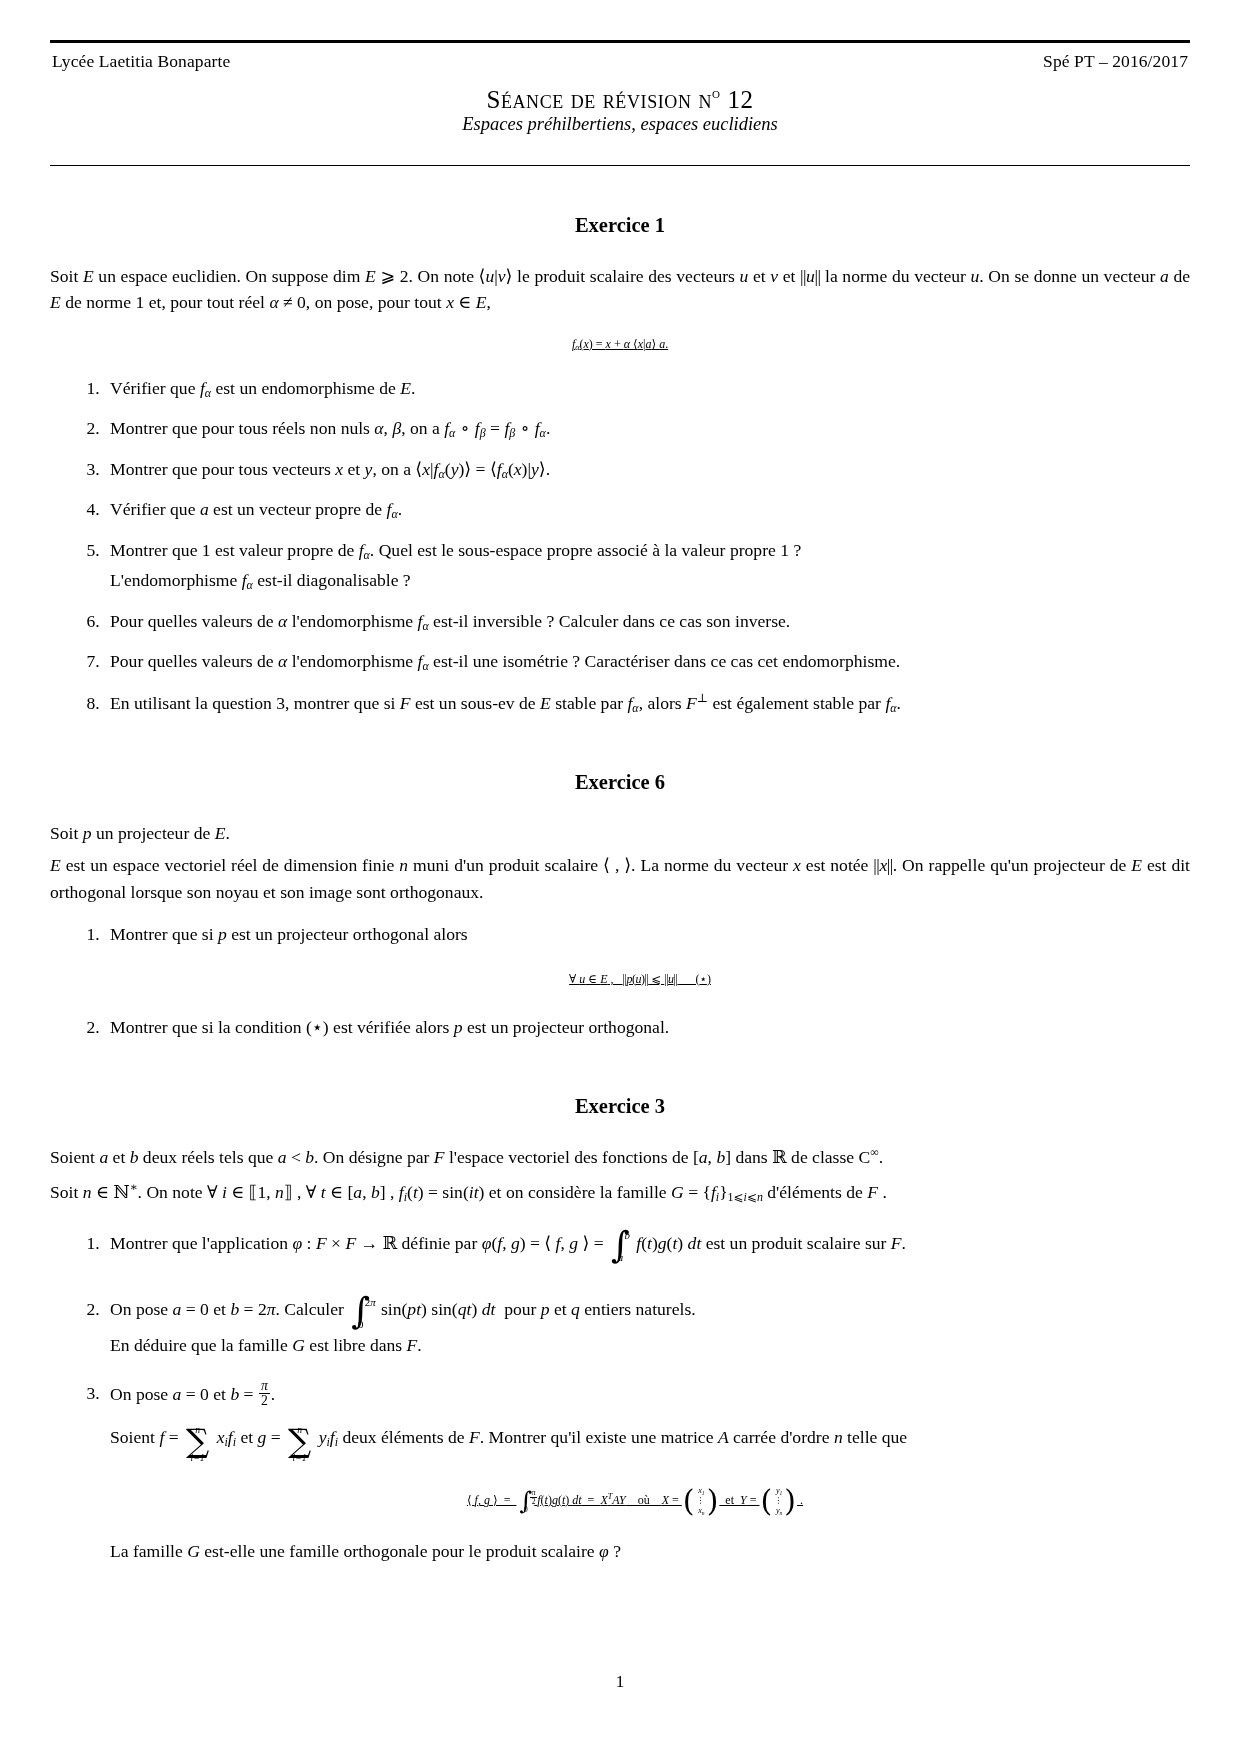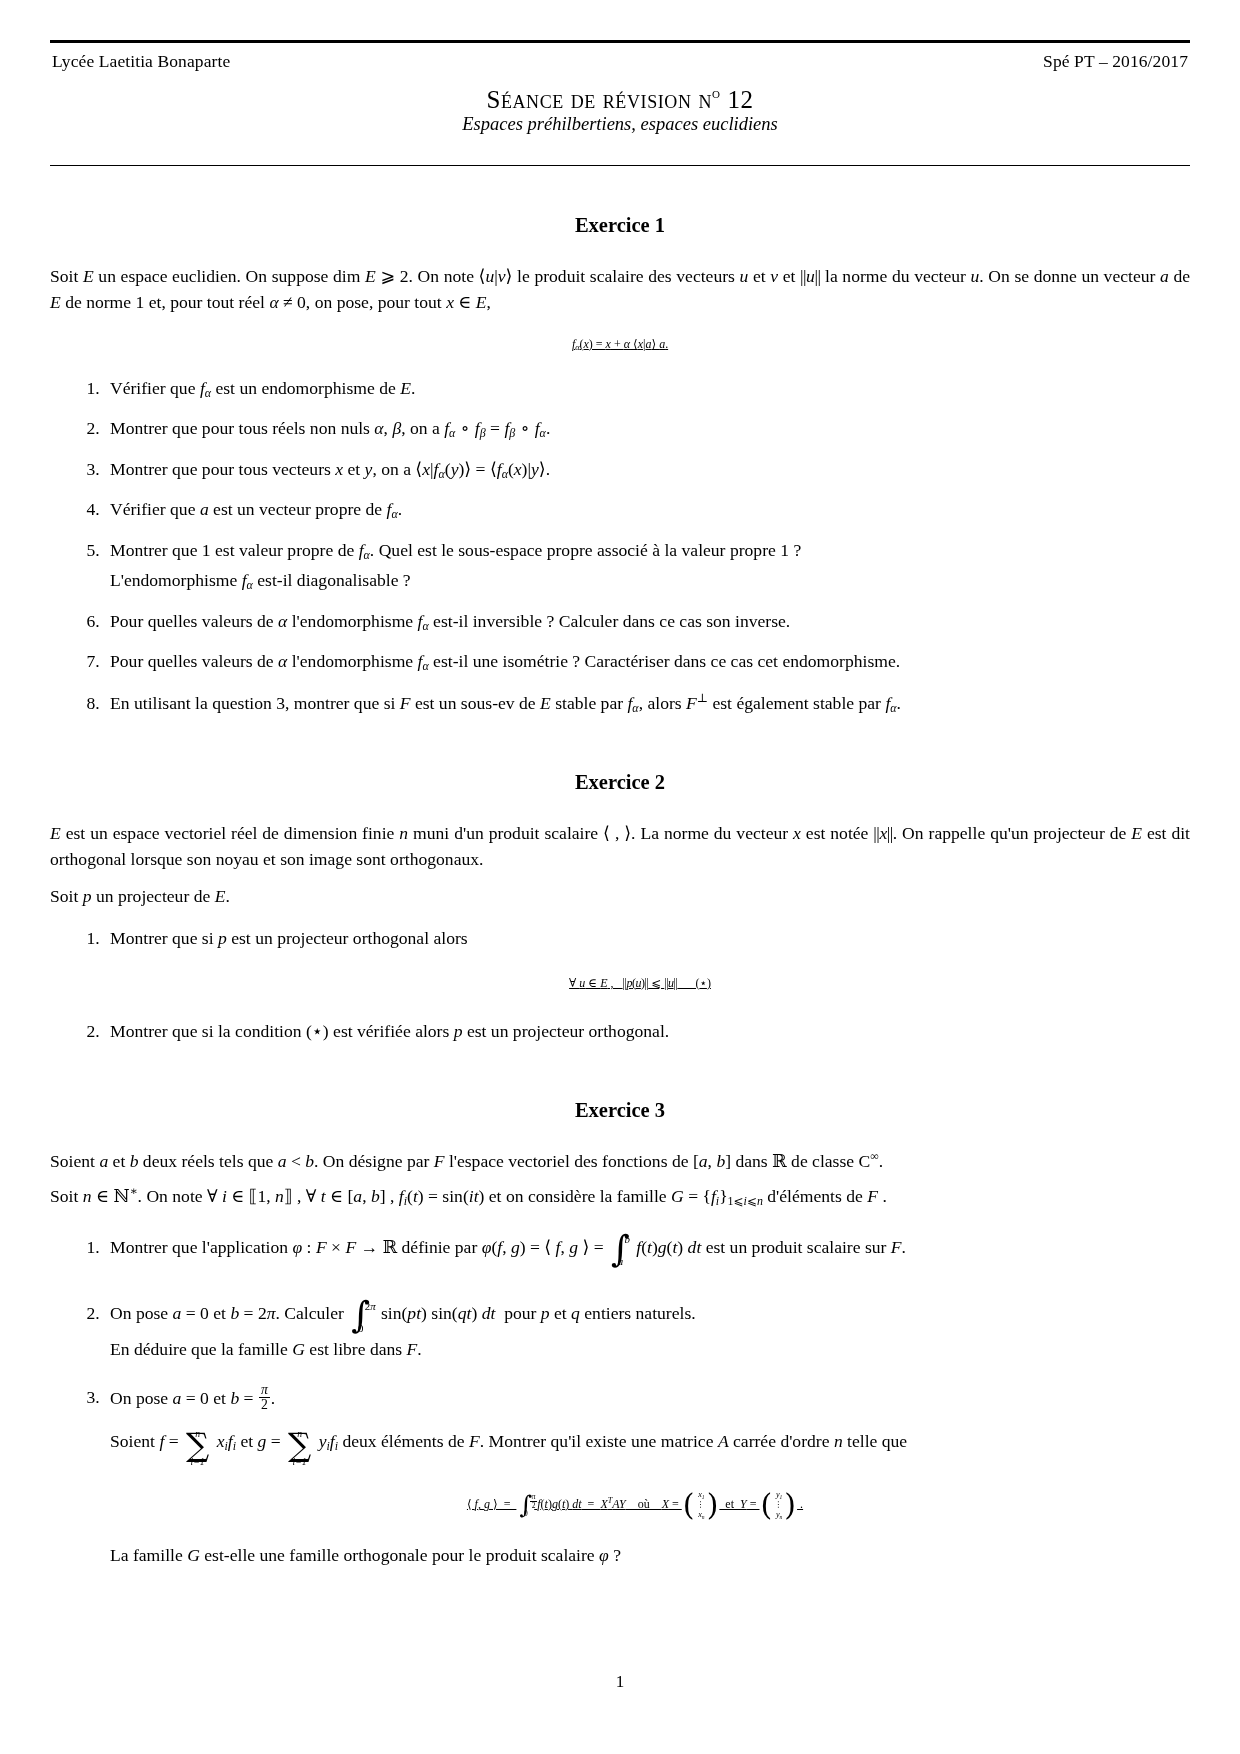--- a/index.html
+++ b/index.html
@@ -104,27 +104,27 @@
       <li>Vérifier que <span class="m">f<sub class="ms">α</sub></span> est un endomorphisme de <span class="m">E</span>.</li>
       <li>Montrer que pour tous réels non nuls <span class="m">α</span>, <span class="m">β</span>, on a <span class="m">f<sub class="ms">α</sub></span> <span class="mop">∘</span> <span class="m">f<sub class="ms">β</sub></span> = <span class="m">f<sub class="ms">β</sub></span> <span class="mop">∘</span> <span class="m">f<sub class="ms">α</sub></span>.</li>
       <li>Montrer que pour tous vecteurs <span class="m">x</span> et <span class="m">y</span>, on a ⟨<span class="m">x</span>|<span class="m">f<sub class="ms">α</sub></span>(<span class="m">y</span>)⟩ = ⟨<span class="m">f<sub class="ms">α</sub></span>(<span class="m">x</span>)|<span class="m">y</span>⟩.</li>
       <li>Vérifier que <span class="m">a</span> est un vecteur propre de <span class="m">f<sub class="ms">α</sub></span>.</li>
       <li>Montrer que 1 est valeur propre de <span class="m">f<sub class="ms">α</sub></span>. Quel est le sous-espace propre associé à la valeur propre 1 ?<span class="sub-line">L'endomorphisme <span class="m">f<sub class="ms">α</sub></span> est-il diagonalisable ?</span></li>
       <li>Pour quelles valeurs de <span class="m">α</span> l'endomorphisme <span class="m">f<sub class="ms">α</sub></span> est-il inversible ? Calculer dans ce cas son inverse.</li>
       <li>Pour quelles valeurs de <span class="m">α</span> l'endomorphisme <span class="m">f<sub class="ms">α</sub></span> est-il une isométrie ? Caractériser dans ce cas cet endomorphisme.</li>
       <li>En utilisant la question 3, montrer que si <span class="m">F</span> est un sous-ev de <span class="m">E</span> stable par <span class="m">f<sub class="ms">α</sub></span>, alors <span class="m">F</span><sup class="usup">⊥</sup> est également stable par <span class="m">f<sub class="ms">α</sub></span>.</li>
     </ol>
 
-    <div class="ex-title">Exercice 2</div>
+    <div class="ex-title">Exercice 6</div>
 
+    <p class="body nojust" style="margin-top:10px;">
+      Soit <span class="m">p</span> un projecteur de <span class="m">E</span>.
+    </p>
     <p class="body">
       <span class="m">E</span> est un espace vectoriel réel de dimension finie <span class="m">n</span> muni d'un produit scalaire ⟨ , ⟩. La norme du vecteur <span class="m">x</span> est notée <span class="norm">||<span class="m">x</span>||</span>. On rappelle qu'un projecteur de <span class="m">E</span> est dit orthogonal lorsque son noyau et son image sont orthogonaux.
-    </p>
-    <p class="body nojust" style="margin-top:10px;">
-      Soit <span class="m">p</span> un projecteur de <span class="m">E</span>.
     </p>
 
     <ol class="qs">
       <li>
         Montrer que si <span class="m">p</span> est un projecteur orthogonal alors
         <div class="display" style="margin:22px 0 26px -20px;">
           ∀ <span class="m">u</span> ∈ <span class="m">E</span> ,&nbsp;&nbsp; <span class="norm">||<span class="m">p</span>(<span class="m">u</span>)||</span> ⩽ <span class="norm">||<span class="m">u</span>||</span> &nbsp;&nbsp;&nbsp;&nbsp;&nbsp;(<span class="up">⋆</span>)
         </div>
       </li>
       <li>Montrer que si la condition (<span class="up">⋆</span>) est vérifiée alors <span class="m">p</span> est un projecteur orthogonal.</li>

